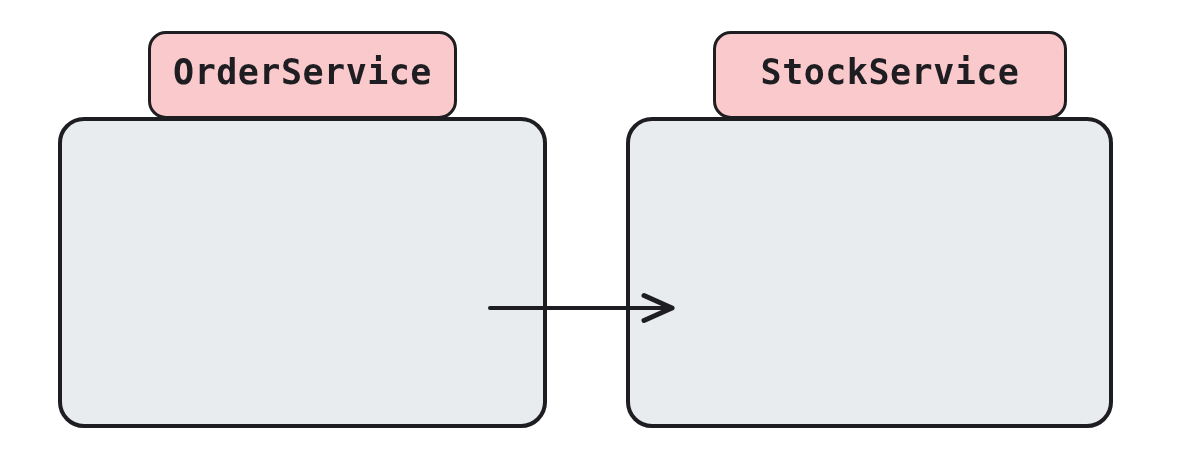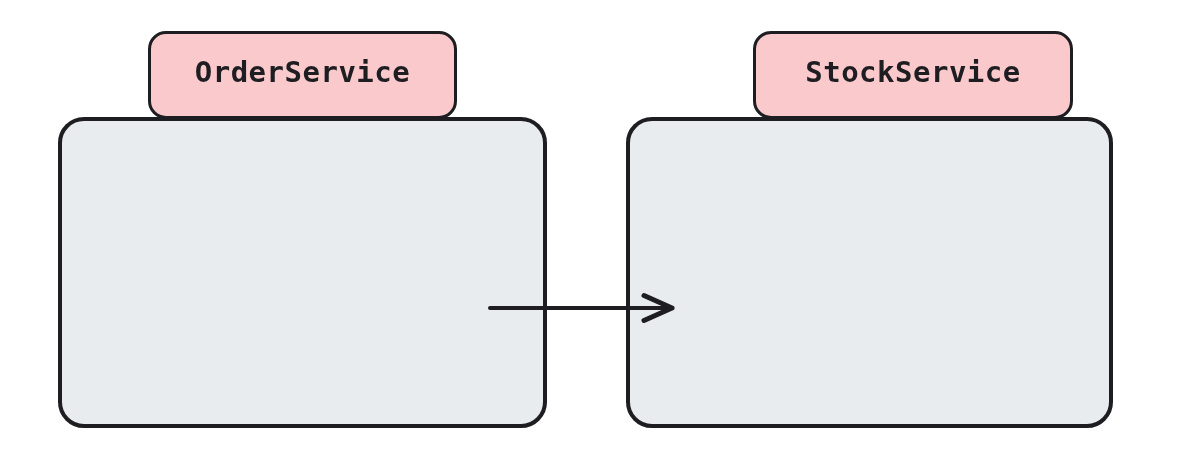--- a/index.html
+++ b/index.html
@@ -31,21 +31,21 @@
   
   .badge {
     background: var(--pink);
     border: 3.5px solid var(--stroke);
     border-radius: 18px;
     z-index: 3;
     display: flex;
     align-items: center;
     justify-content: center;
     padding-bottom: 7px;
-    font-size: 29px;
+    font-size: 35px;
     font-weight: 600;
     letter-spacing: 0.5px;
   }
 
   
   .container-box {
     background: var(--gray);
     border: 4px solid var(--stroke);
     border-radius: 26px;
     z-index: 1;
@@ -88,21 +88,21 @@
     stroke-linejoin: round;
   }
 
   
   .svc-left .badge         { left: 148px; top: 31px;  width: 309px; height: 88px; }
   .svc-left .container-box { left: 58px;  top: 117px; width: 489px; height: 311px; }
   .svc-left .annotation-box{ left: 70px;  top: 136px; width: 398px; height: 98px; }
   .svc-left .method-box    { left: 128px; top: 267px; width: 353px; height: 85px; }
 
   
-  .svc-right .badge         { left: 713px; top: 31px;  width: 320px; height: 88px; margin-left: 40px; }
+  .svc-right .badge         { left: 713px; top: 31px;  width: 354px; height: 88px; }
   .svc-right .container-box { left: 626px; top: 117px; width: 487px; height: 311px; }
   .svc-right .annotation-box{ left: 638px; top: 135px; width: 397px; height: 98px; }
   .svc-right .method-box    { left: 692px; top: 267px; width: 360px; height: 85px; }
 </style>
 </head>
 <body>
 
 <div class="canvas">
 
   <div class="svc-left">

